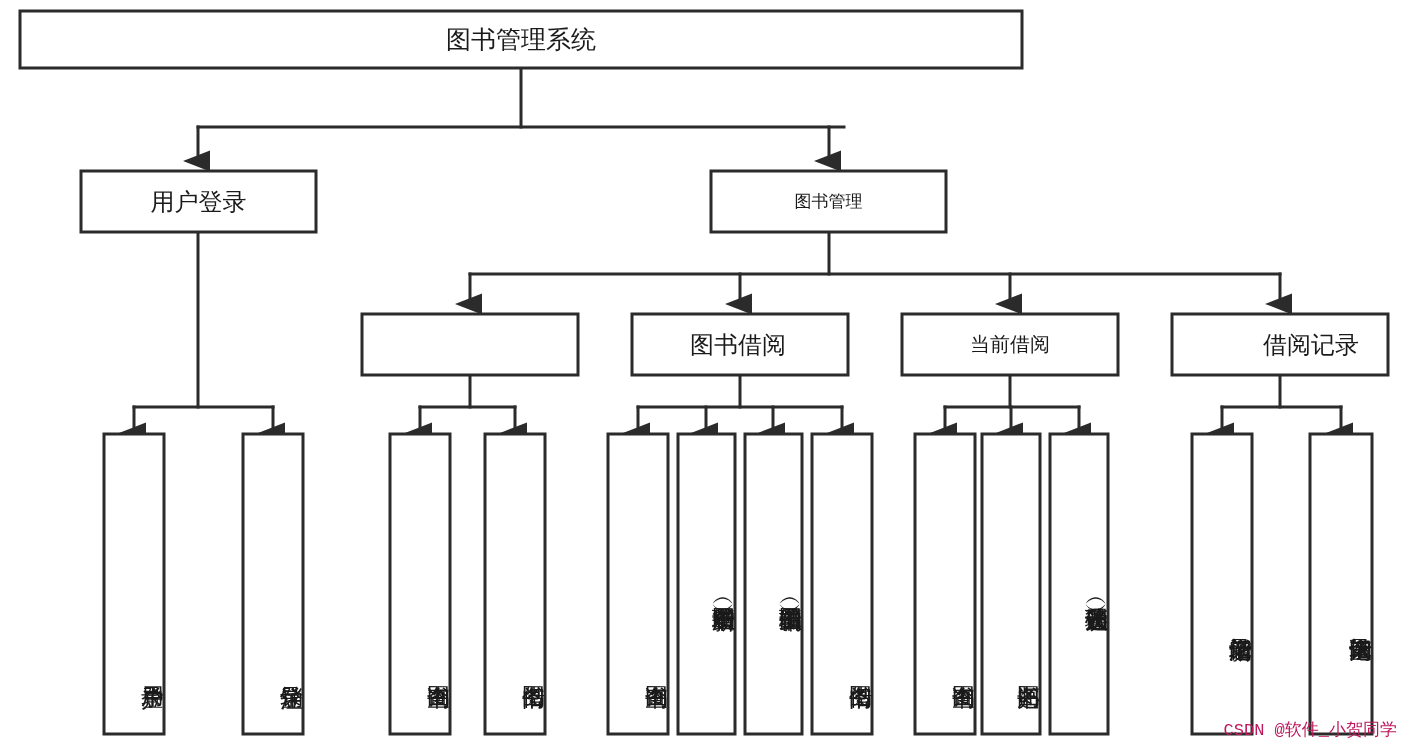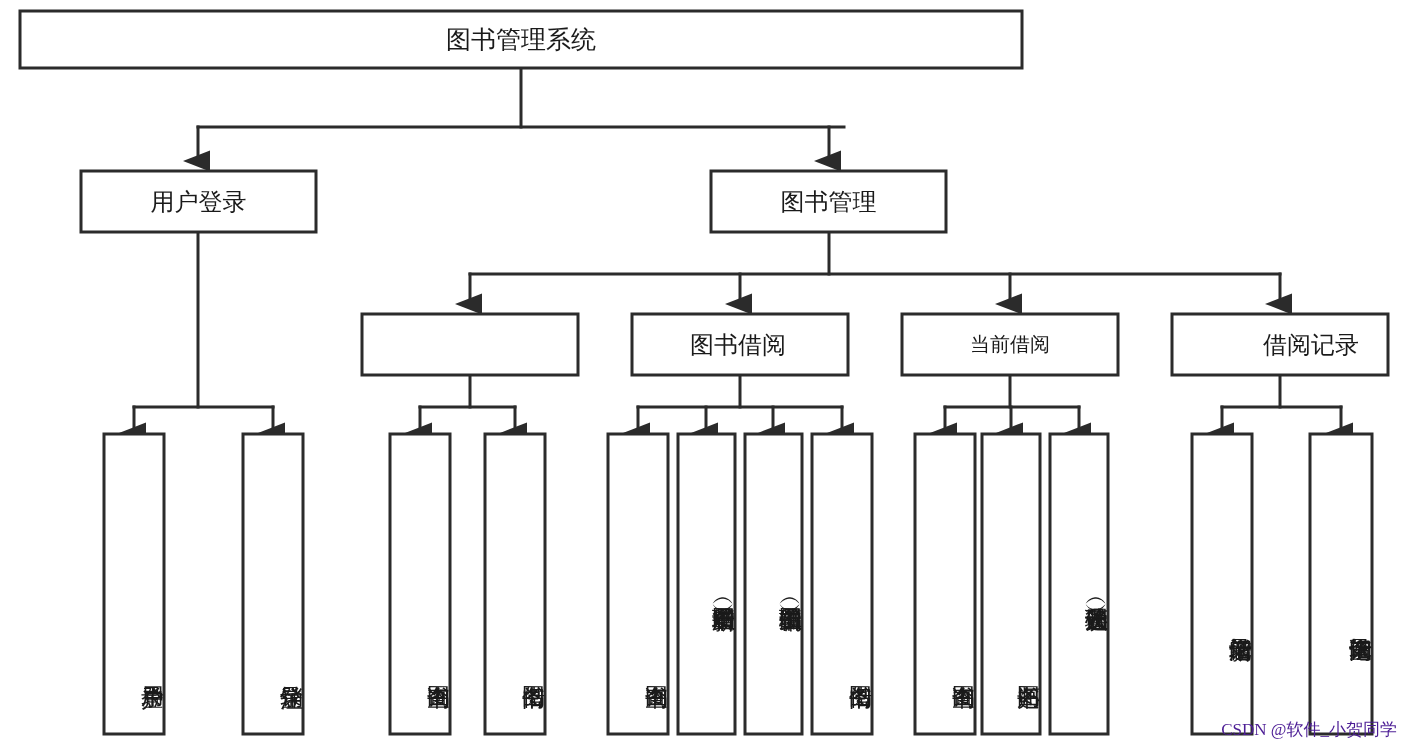--- a/index.html
+++ b/index.html
@@ -23,22 +23,22 @@
   }
   .hlabel{
     position:absolute;
     font-family:"DejaVu Sans","Liberation Sans",sans-serif;
     color:#1a1a1a;
     display:flex;align-items:center;justify-content:center;
     pointer-events:none;
   }
   #watermark{
     position:absolute;right:8px;bottom:6px;
-    font-family:Liberation Serif, serif;
-    font-size:17px;color:#4c1d95;white-space:nowrap;
+    font-family:Liberation Mono, monospace;
+    font-size:17px;color:#be185d;white-space:nowrap;
   }
 </style>
 </head>
 <body>
 
 <div id="stage">
 
   <svg id="diagram" viewBox="0 0 1405 747">
     <defs>
       <marker id="arrow" markerWidth="10" markerHeight="10" refX="3.2" refY="4" orient="auto" markerUnits="strokeWidth">
@@ -125,21 +125,21 @@
     <rect class="nodebox" x="982" y="434" width="58" height="300"></rect>
     <rect class="nodebox" x="1050" y="434" width="58" height="300"></rect>
 
     <rect class="nodebox" x="1192" y="434" width="60" height="300"></rect>
     <rect class="nodebox" x="1310" y="434" width="62" height="300"></rect>
   </svg>
 
   <div class="hlabel" style="left:20px;top:11px;width:1002px;height:57px;font-size:25px;">图书管理系统</div>
 
   <div class="hlabel" style="left:81px;top:171px;width:235px;height:61px;font-size:24px;">用户登录</div>
-  <div class="hlabel" style="left:711px;top:171px;width:235px;height:61px;font-size:24px;">图书管理</div>
+  <div class="hlabel" style="left:711px;top:171px;width:235px;height:61px;font-size:17px;">图书管理</div>
 
   <div class="hlabel" style="left:632px;top:314px;width:212px;height:61px;font-size:24px;">图书借阅</div>
   <div class="hlabel" style="left:902px;top:314px;width:216px;height:61px;font-size:20px;">当前借阅</div>
   <div class="hlabel" style="left:1203px;top:314px;width:216px;height:61px;font-size:24px;">借阅记录</div>
 
   <div class="vlabel" style="left:104px;top:434px;width:60px;height:300px;padding-top:84px;">用户登录</div>
   <div class="vlabel" style="left:243px;top:434px;width:60px;height:300px;padding-top:84px;">注销登录</div>
 
   <div class="vlabel" style="left:390px;top:434px;width:60px;height:300px;padding-top:84px;">查询图书</div>
   <div class="vlabel" style="left:485px;top:434px;width:60px;height:300px;padding-top:84px;">借阅图书</div>

